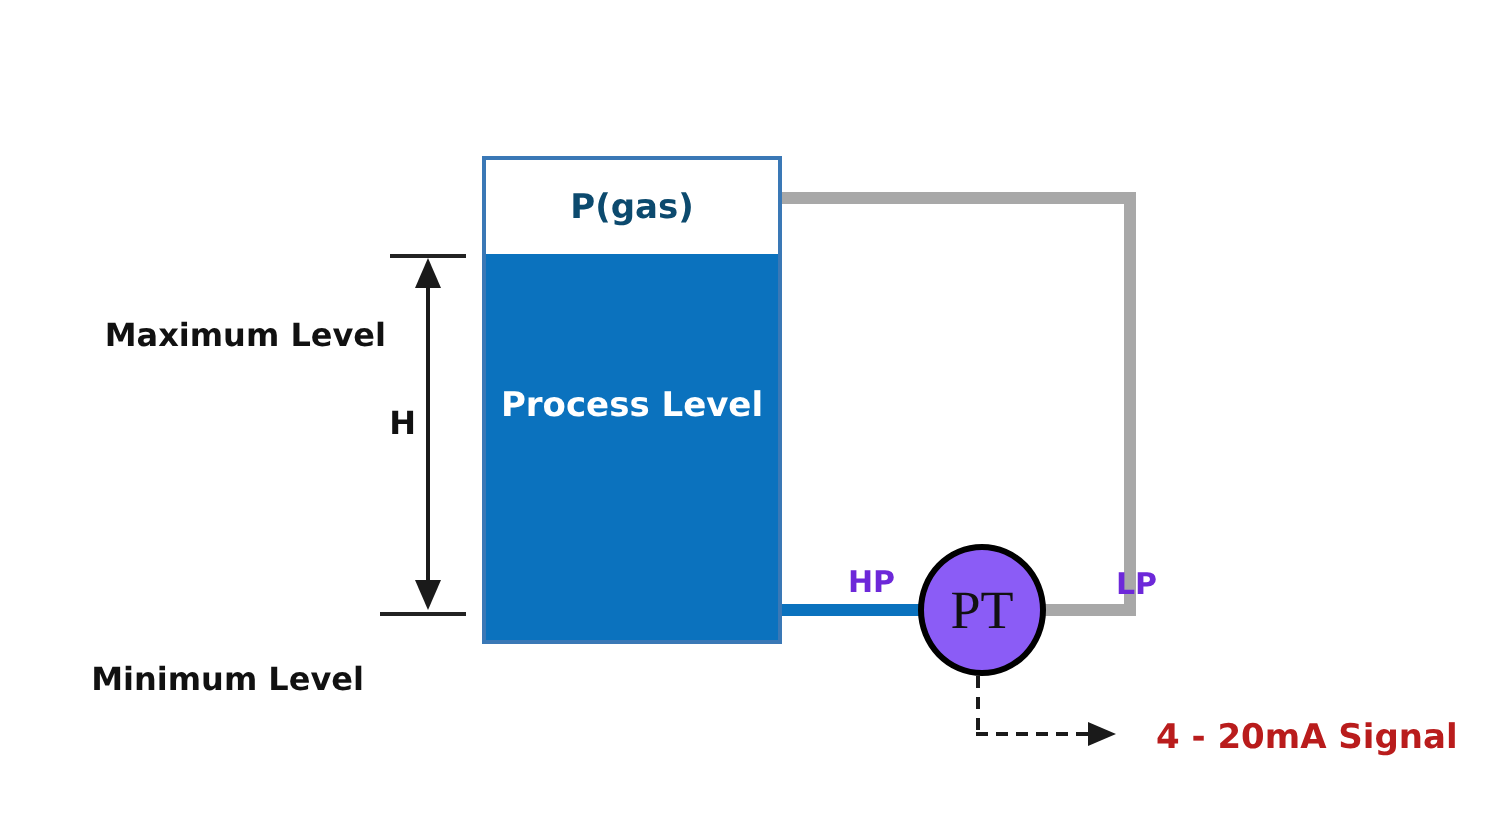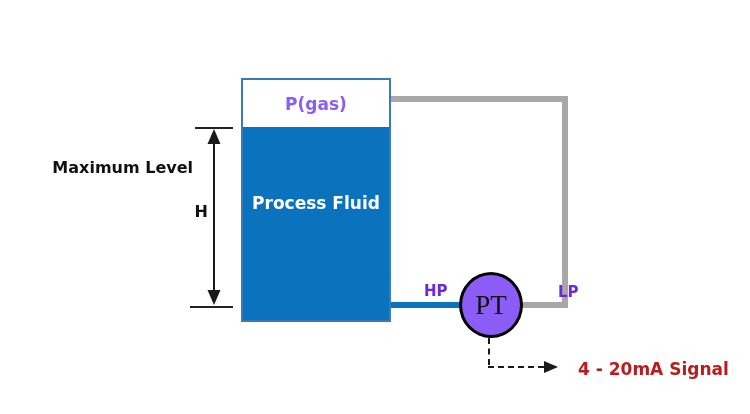--- a/index.html
+++ b/index.html
@@ -10,21 +10,21 @@
   }
   .abs{position:absolute;}
   
   .tank{
     left:241px;top:78px;width:150px;height:244px;
     border:2px solid #3a78b6;background:#ffffff;
     box-sizing:border-box;display:flex;flex-direction:column;
   }
   .tank-headspace{
     height:47px;display:flex;align-items:center;justify-content:center;
-    font-weight:bold;font-size:17px;color:#8b5cf6;background:#ffffff;
+    font-weight:bold;font-size:17px;color:#0c4a6e;background:#ffffff;
   }
   .tank-fluid{
     flex:1;background:#0b72be;color:#ffffff;
     display:flex;justify-content:center;align-items:flex-start;
     font-weight:bold;font-size:17px;
   }
   .tank-fluid span{margin-top:66px;}
   
   .level-label{
     font-weight:bold;font-size:16px;line-height:18px;text-align:right;color:#111;margin-top:40px;
@@ -70,26 +70,27 @@
 </head>
 <body>
 
 <div class="canvas">
 
   <div class="abs tank">
     <div class="tank-headspace">
       <span>P(gas)</span>
     </div>
     <div class="tank-fluid">
-      <span>Process Fluid</span>
+      <span>Process Level</span>
     </div>
   </div>
 
   <div class="abs level-label max-label">Maximum Level</div>
   <div class="abs tick max-tick"></div>
+  <div class="abs level-label min-label">Minimum Level</div>
   <div class="abs tick min-tick"></div>
   <div class="abs h-label">H</div>
 
   <svg class="abs h-arrow-svg" viewBox="0 0 750 414" xmlns="http://www.w3.org/2000/svg">
     <g>
       <line x1="214" y1="140" x2="214" y2="294" stroke="#1a1a1a" stroke-width="2"></line>
       <polygon points="214,129 207.5,144 220.5,144" fill="#1a1a1a"></polygon>
       <polygon points="214,305 207.5,290 220.5,290" fill="#1a1a1a"></polygon>
     </g>
   </svg>

